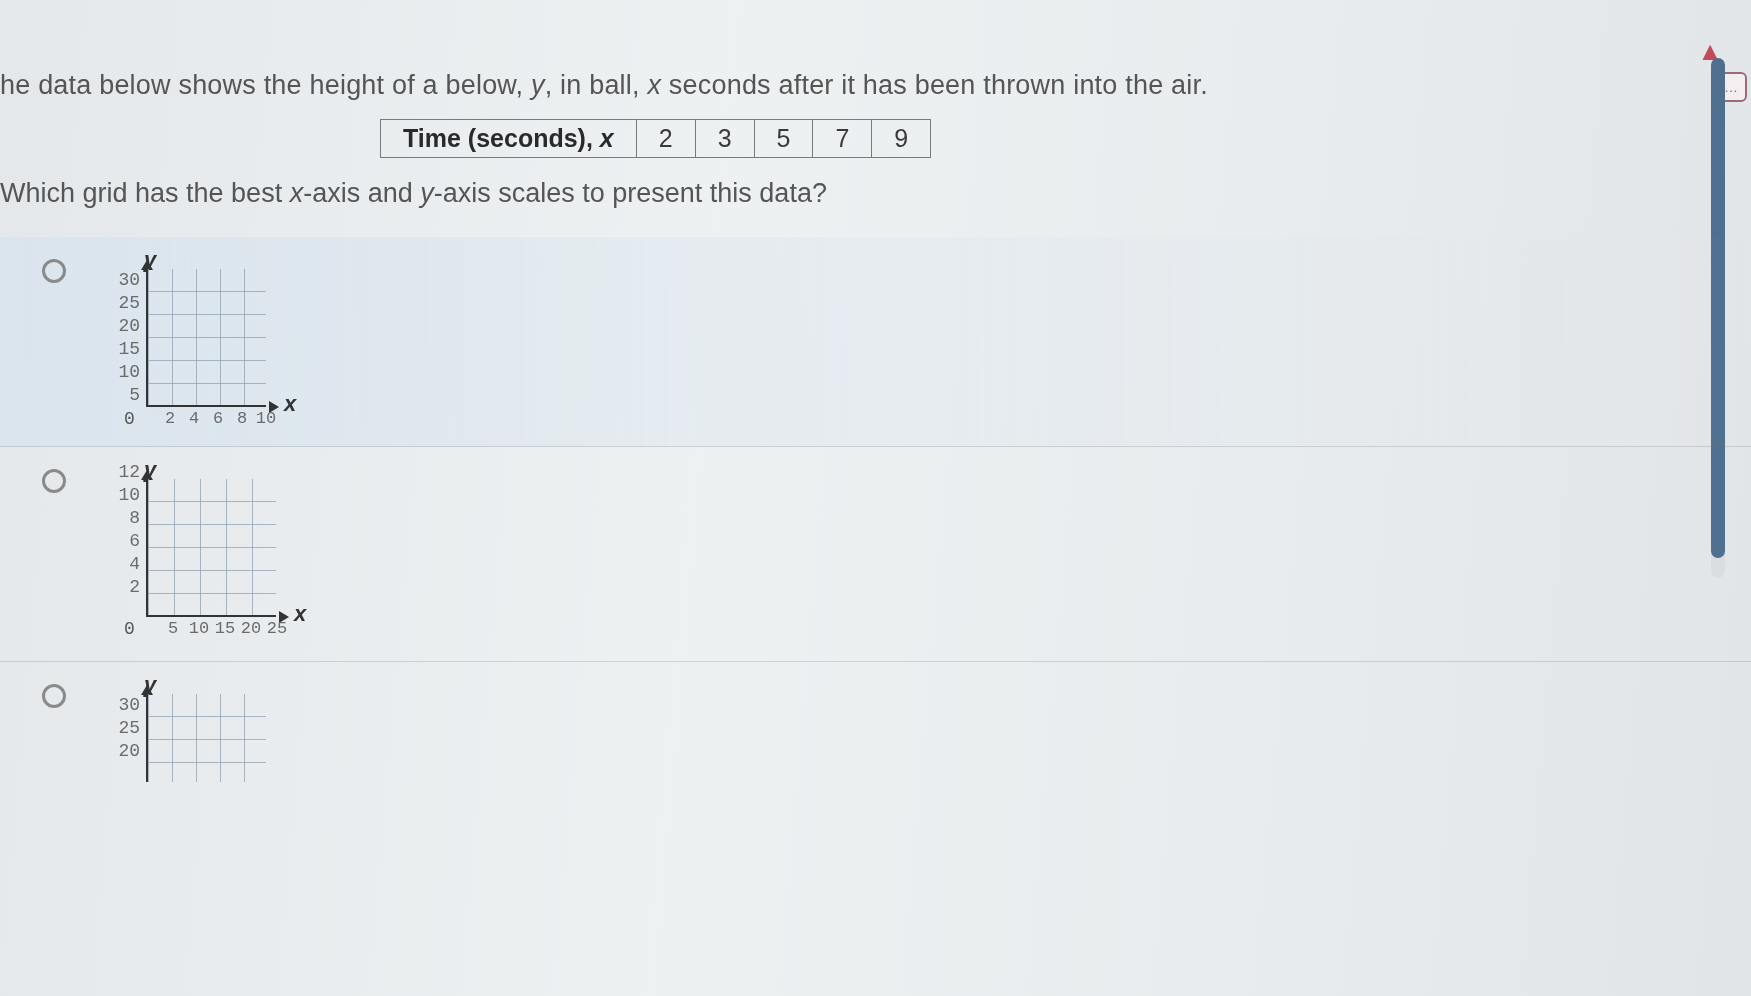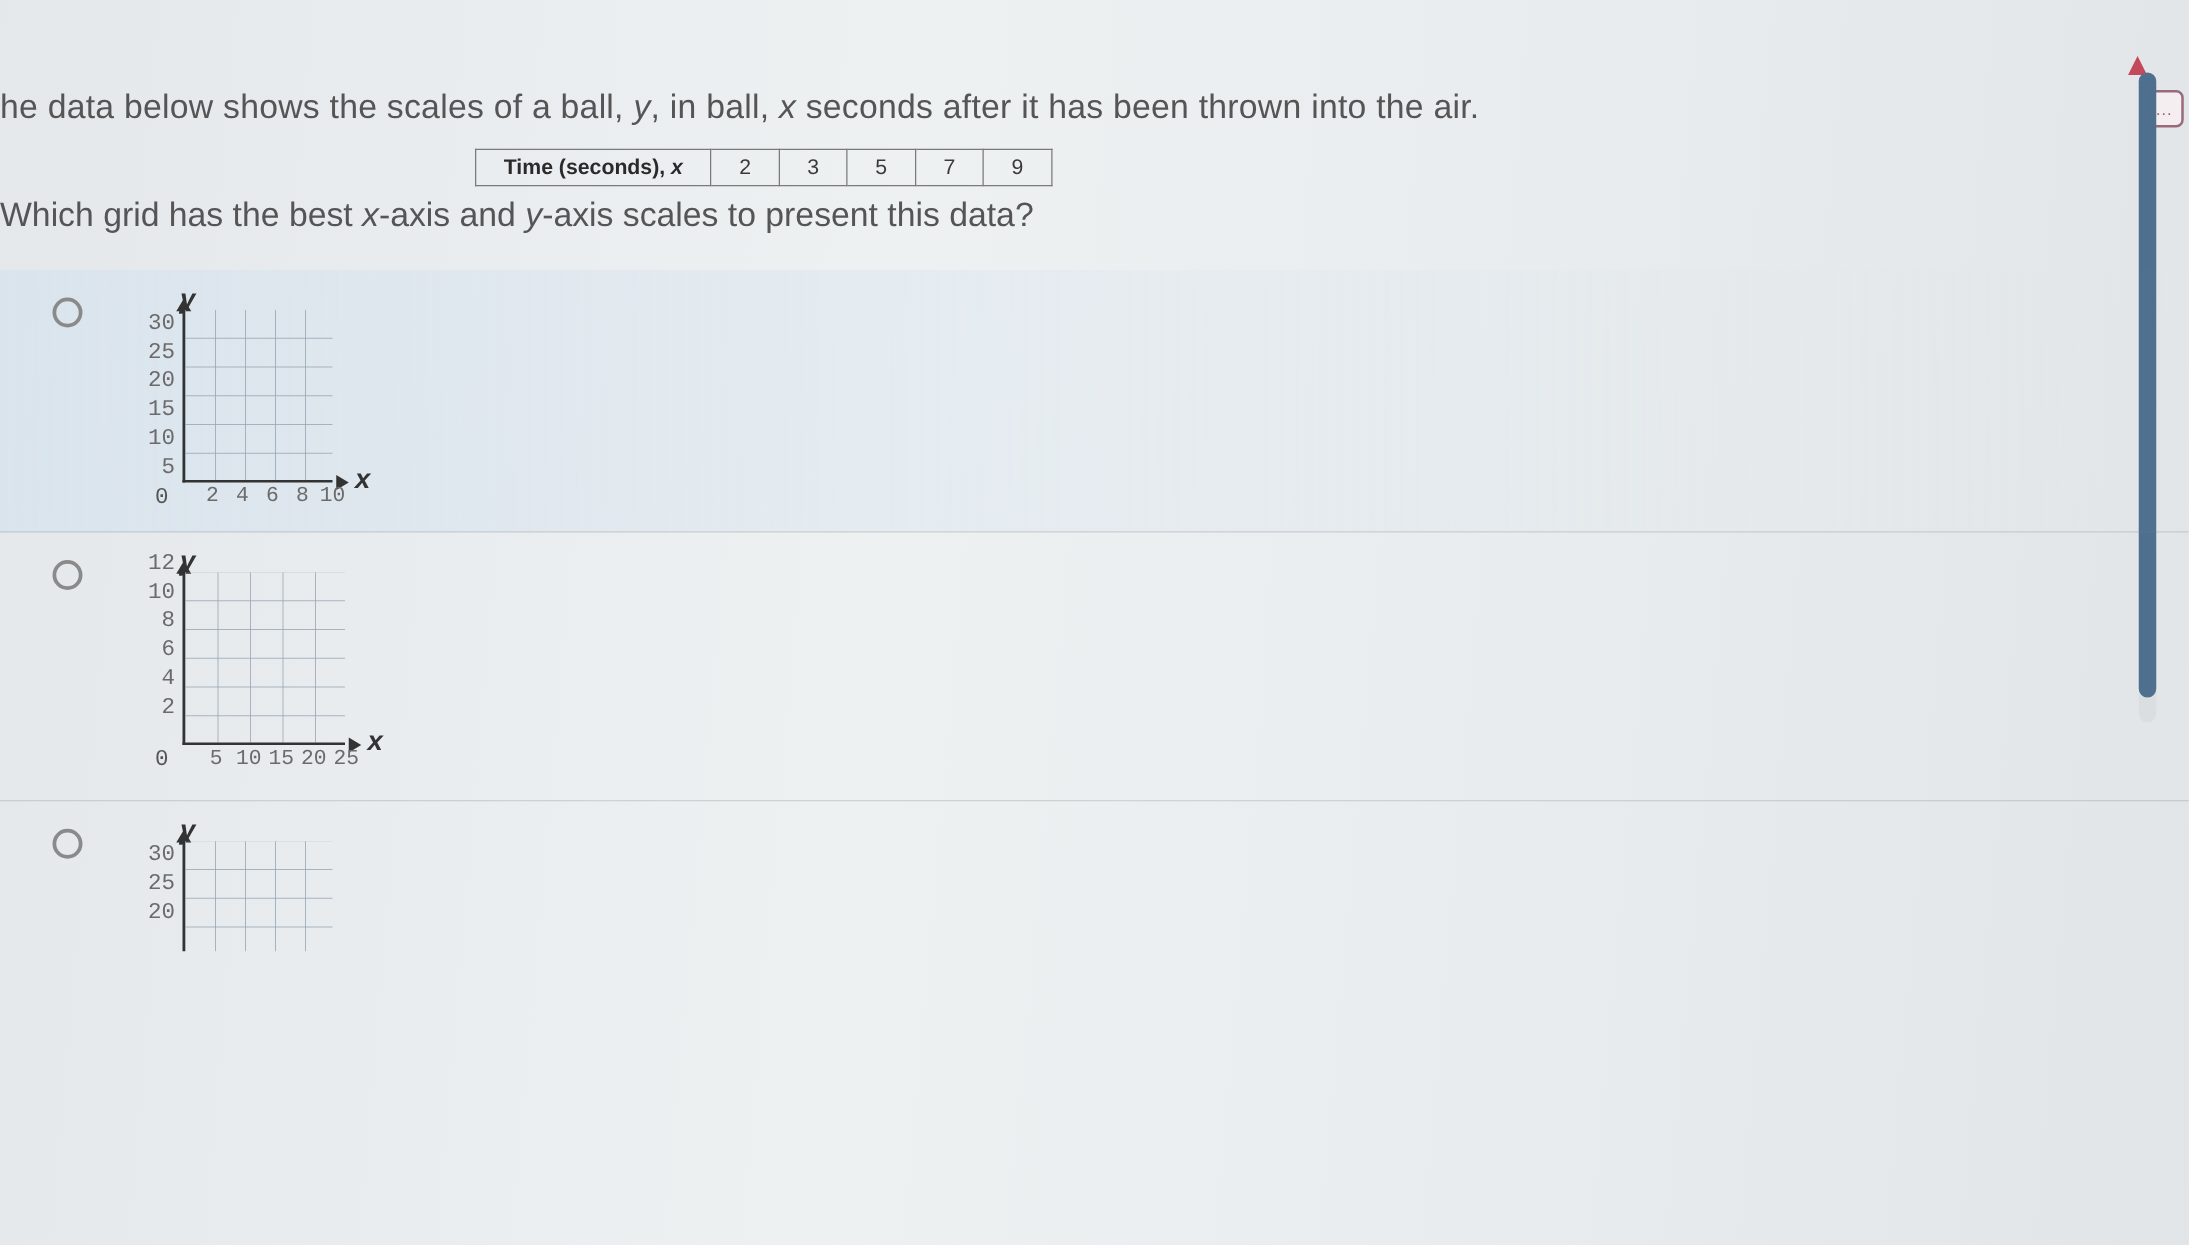--- a/index.html
+++ b/index.html
@@ -22,30 +22,30 @@
     font-size: 27px;
     color: #555;
     padding-left: 0;
     margin-bottom: 18px;
     letter-spacing: .2px;
   }
   .q-text2 {
     font-size: 27px;
     color: #555;
     padding-left: 0;
-    margin-top: 8px;
+    margin-top: 20px;
     margin-bottom: 28px;
   }
   .it { font-style: italic; }
 
   
   .tbl {
     border-collapse: collapse;
     margin: 8px auto 8px 380px;
-    font-size: 17px;
+    font-size: 25px;
   }
   .tbl th, .tbl td {
     border: 1px solid #7a7a7a;
     padding: 4px 22px;
     text-align: center;
     color: #3a3a3a;
     background: rgba(255,255,255,0);
   }
   .tbl th {
     font-weight: 700;
@@ -171,21 +171,21 @@
 
 <div class="page">
 
   <div class="up-arrow-icon">▲</div>
   <div class="chat-icon">…</div>
   <div class="scrollbar">
     <div class="thumb"></div>
   </div>
 
   <div class="q-text">
-    <span>he data below shows the scales of a ball, </span><span class="it">y</span><span>, in ball, </span><span class="it">x</span><span> seconds after it has been thrown into the air.</span>
+    <span>he data below shows the height of a below, </span><span class="it">y</span><span>, in ball, </span><span class="it">x</span><span> seconds after it has been thrown into the air.</span>
   </div>
 
   <table class="tbl">
     <tbody>
         <tr>
       <th><span>Time (seconds), </span><span class="it">x</span></th>
       <td>2</td>
       <td>3</td>
       <td>5</td>
       <td>7</td>

